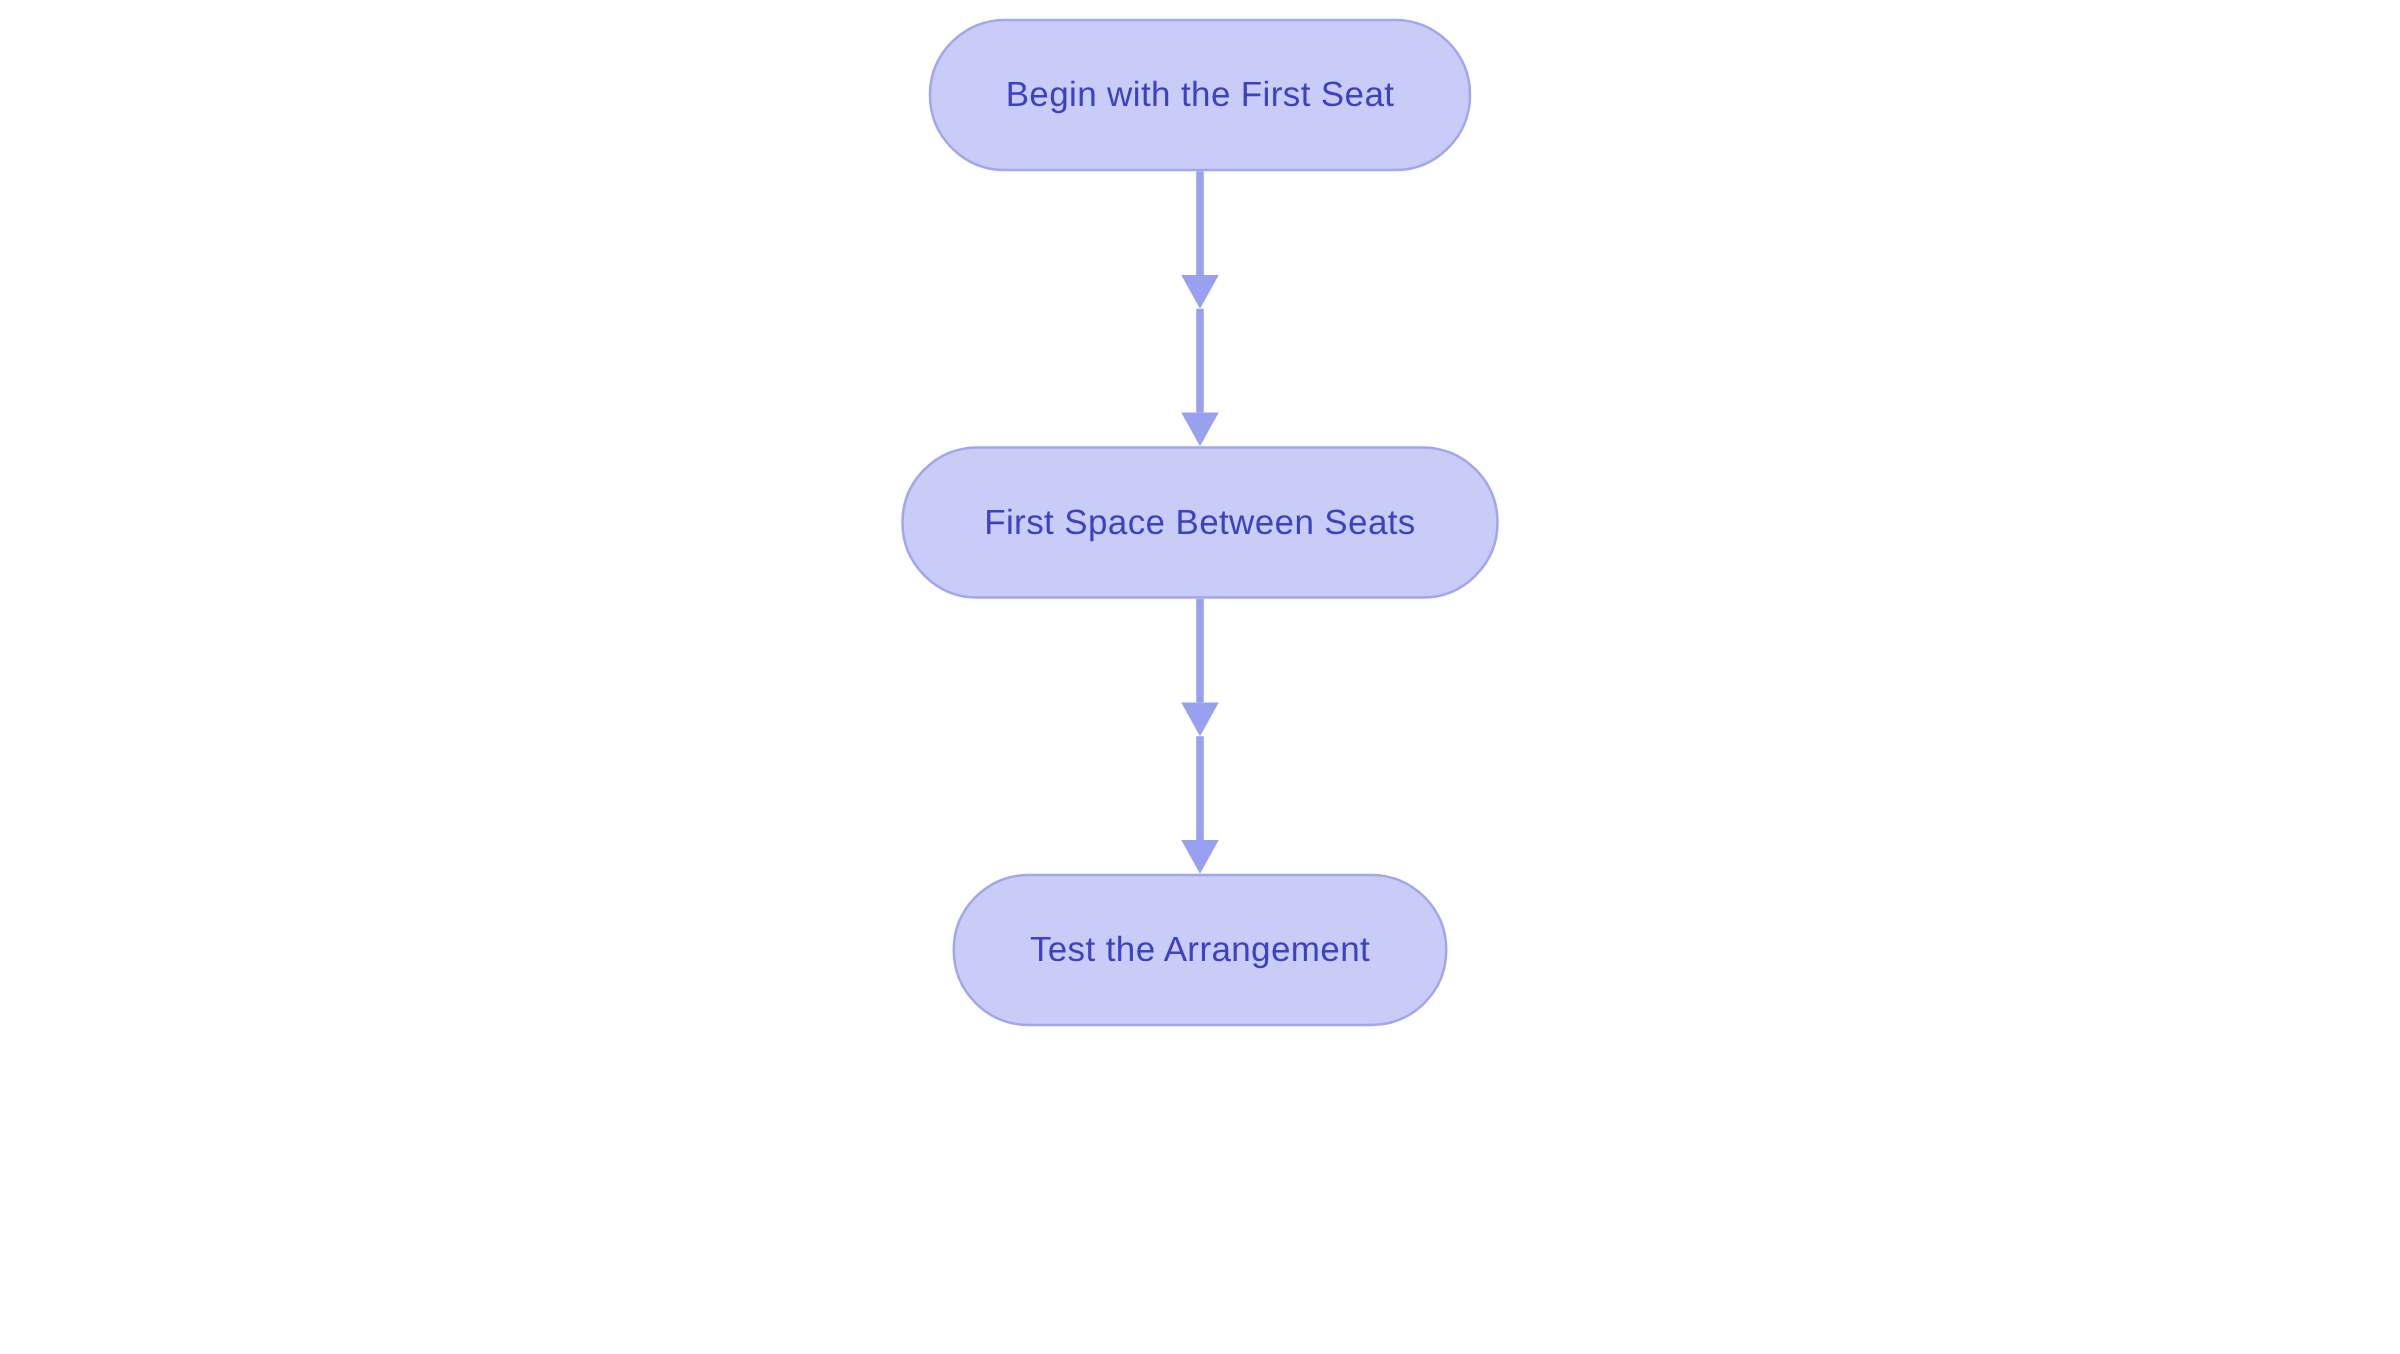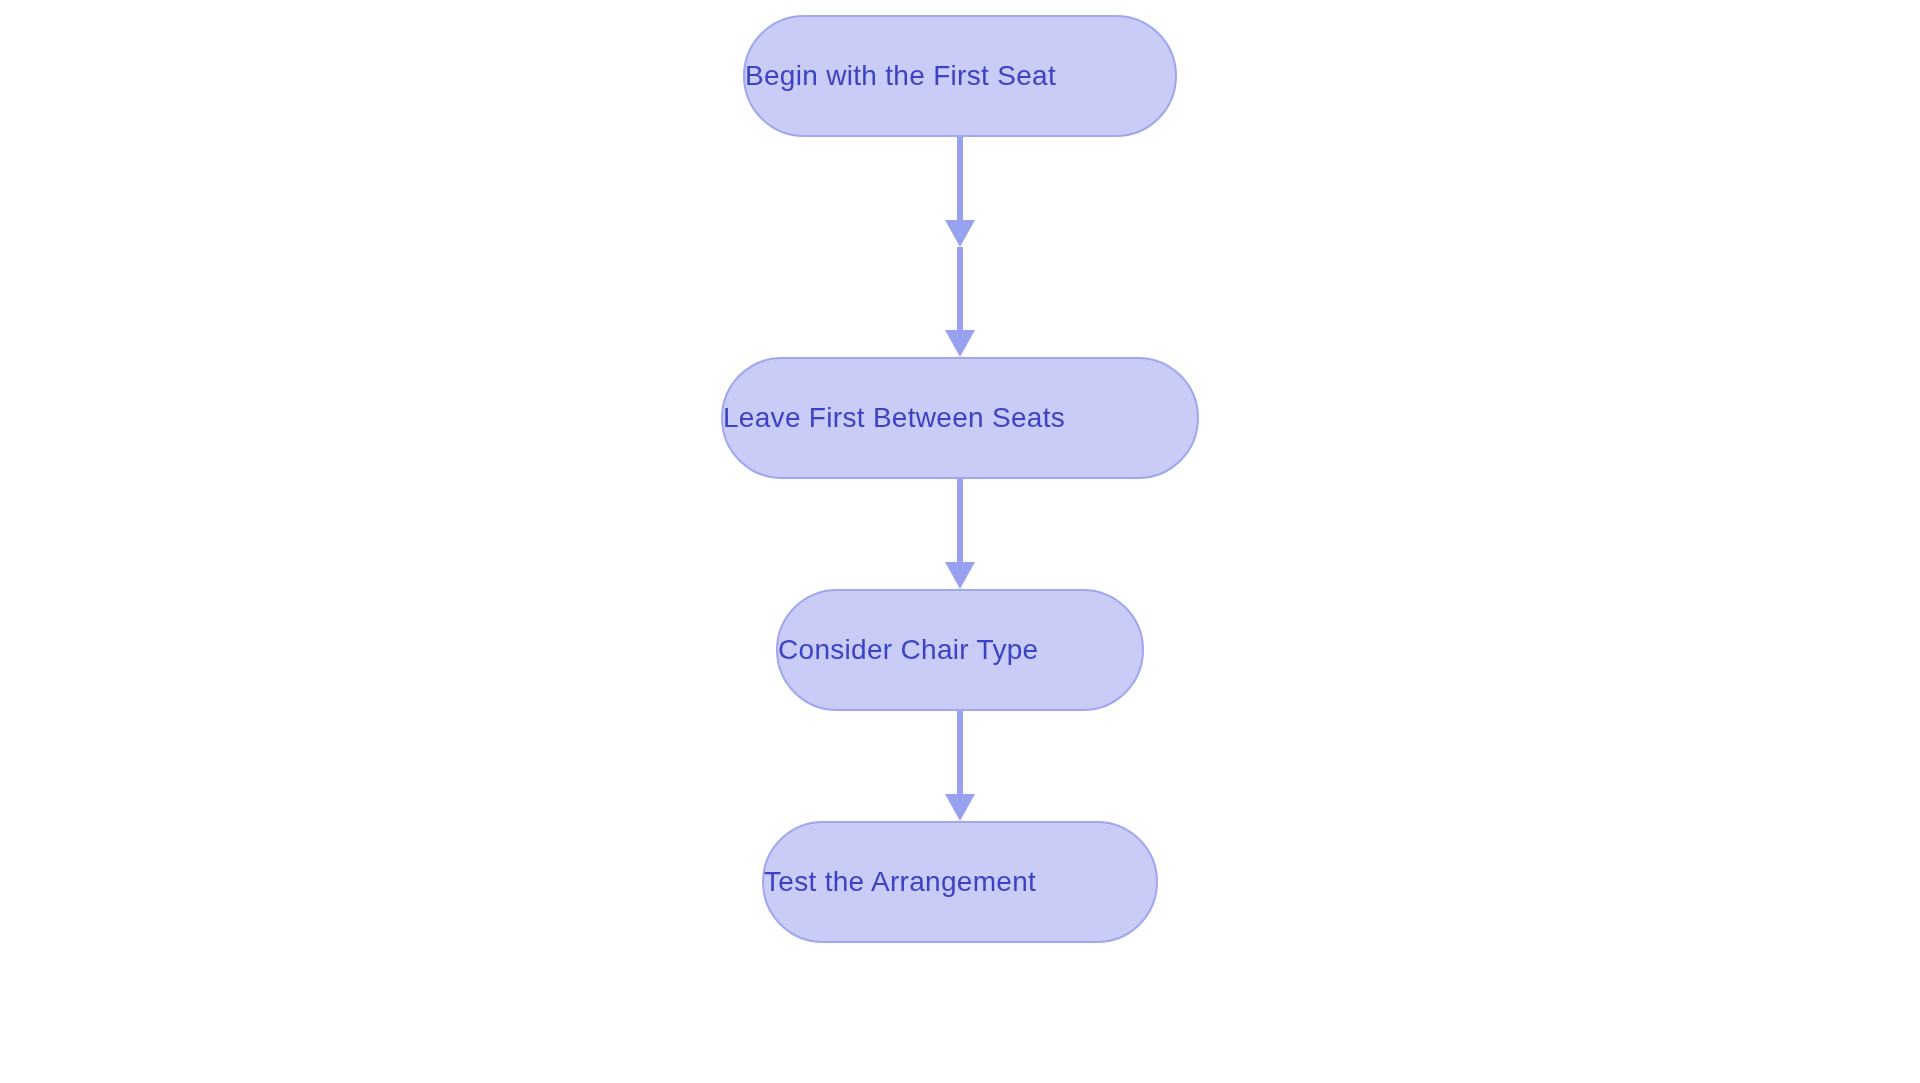--- a/index.html
+++ b/index.html
@@ -25,20 +25,21 @@
     flex-direction: column;
     align-items: center;
   }
   .node {
     height: 122px;
     border-radius: 61px;
     background: var(--node-fill);
     border: 2px solid var(--node-border);
     display: flex;
     align-items: center;
+    justify-content: center;
     flex: 0 0 auto;
   }
   .node-label {
     color: var(--node-text);
     font-size: 28px;
     font-weight: 500;
     letter-spacing: 0.3px;
     white-space: nowrap;
   }
   .w1 { width: 434px; }
@@ -80,31 +81,28 @@
     <div class="arrow-head"></div>
   </div>
 
 
   <div class="arrow">
     <div class="arrow-line"></div>
     <div class="arrow-head"></div>
   </div>
 
   <div class="node w3">
-    <span class="node-label">Leave First Between Seats</span>
+    <span class="node-label">First Space Between Seats</span>
   </div>
 
   <div class="arrow">
     <div class="arrow-line"></div>
     <div class="arrow-head"></div>
   </div>
 
-  <div class="node w4">
-    <span class="node-label">Consider Chair Type</span>
-  </div>
 
   <div class="arrow">
     <div class="arrow-line"></div>
     <div class="arrow-head"></div>
   </div>
 
   <div class="node w5">
     <span class="node-label">Test the Arrangement</span>
   </div>
 

